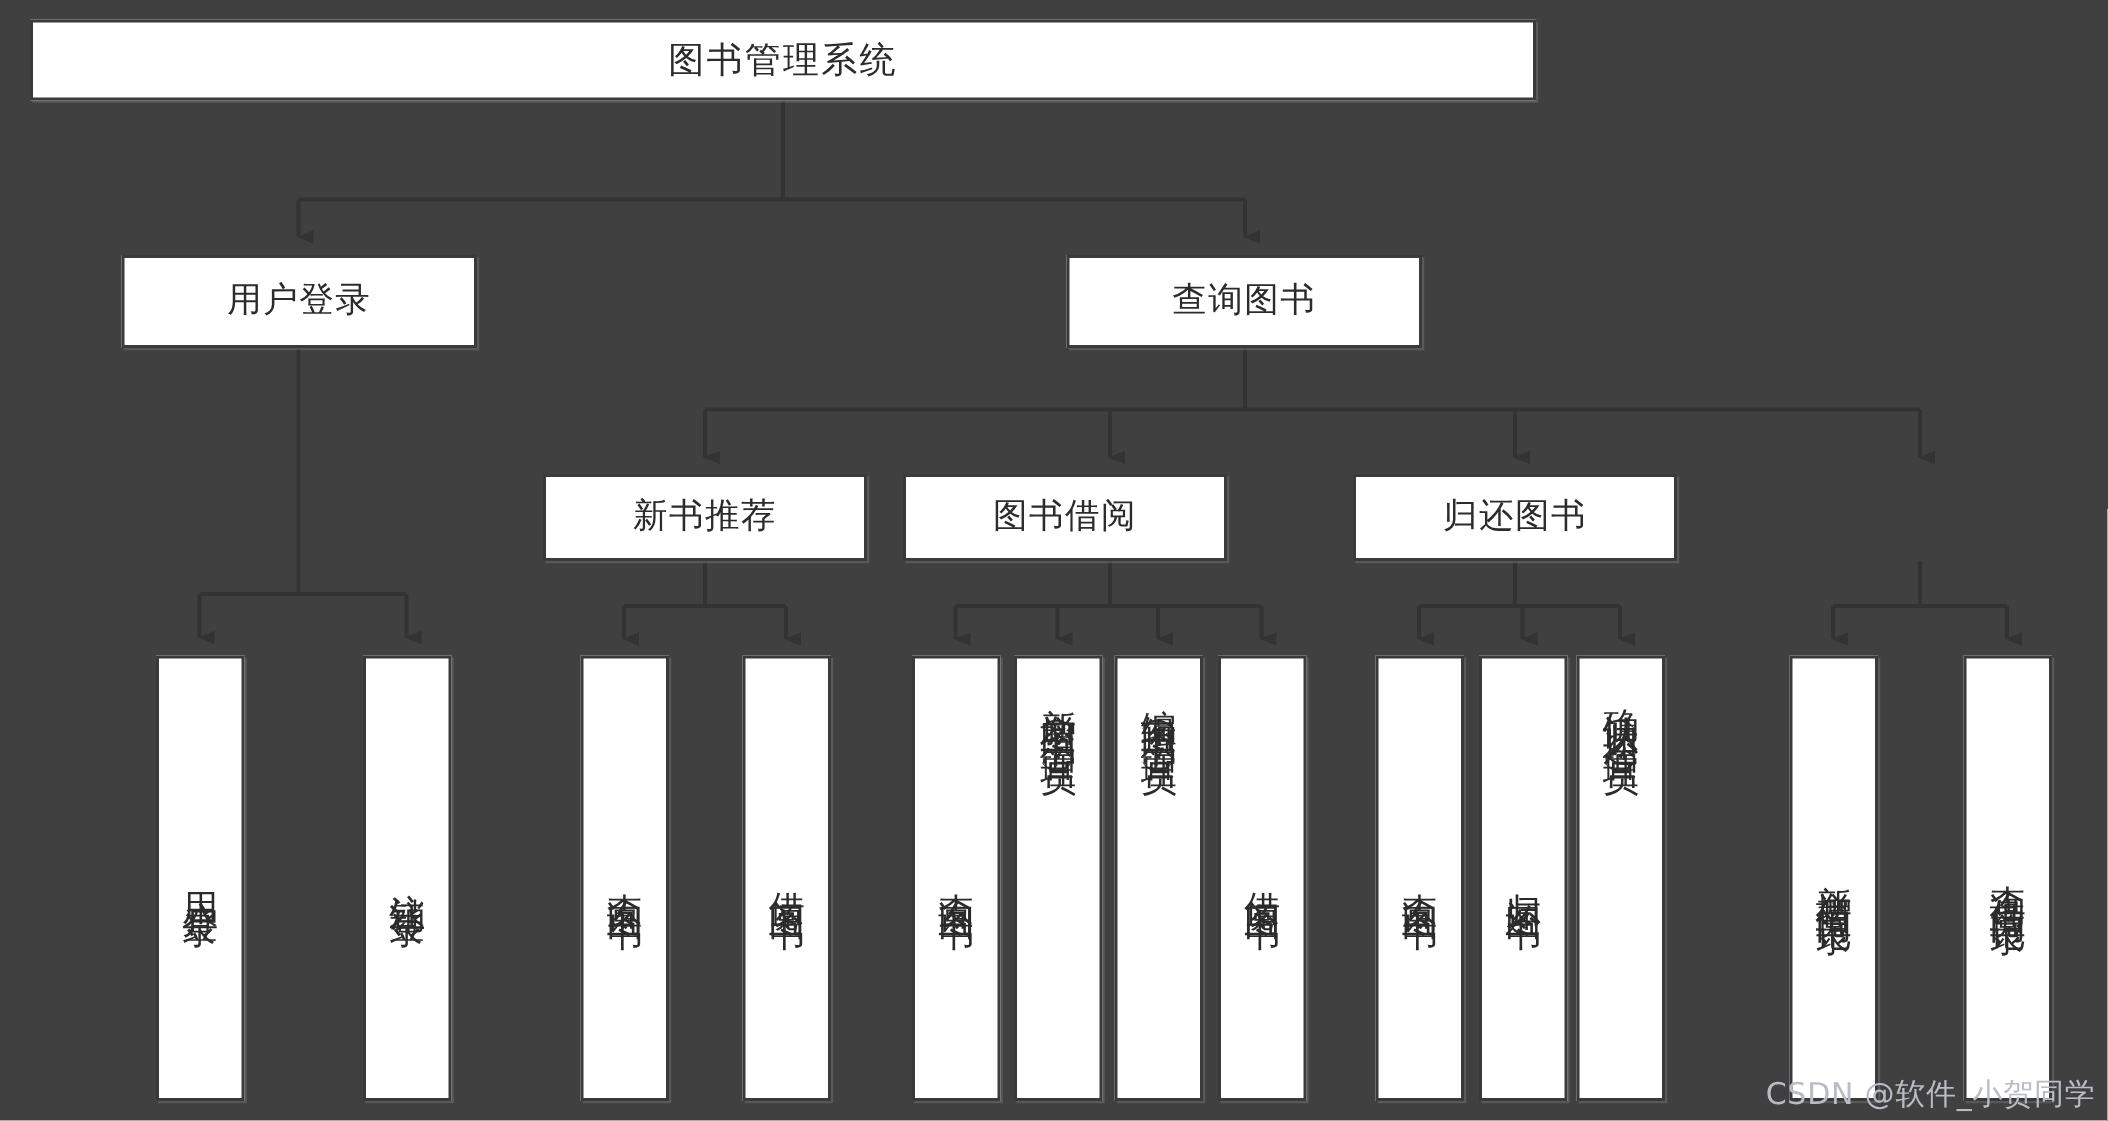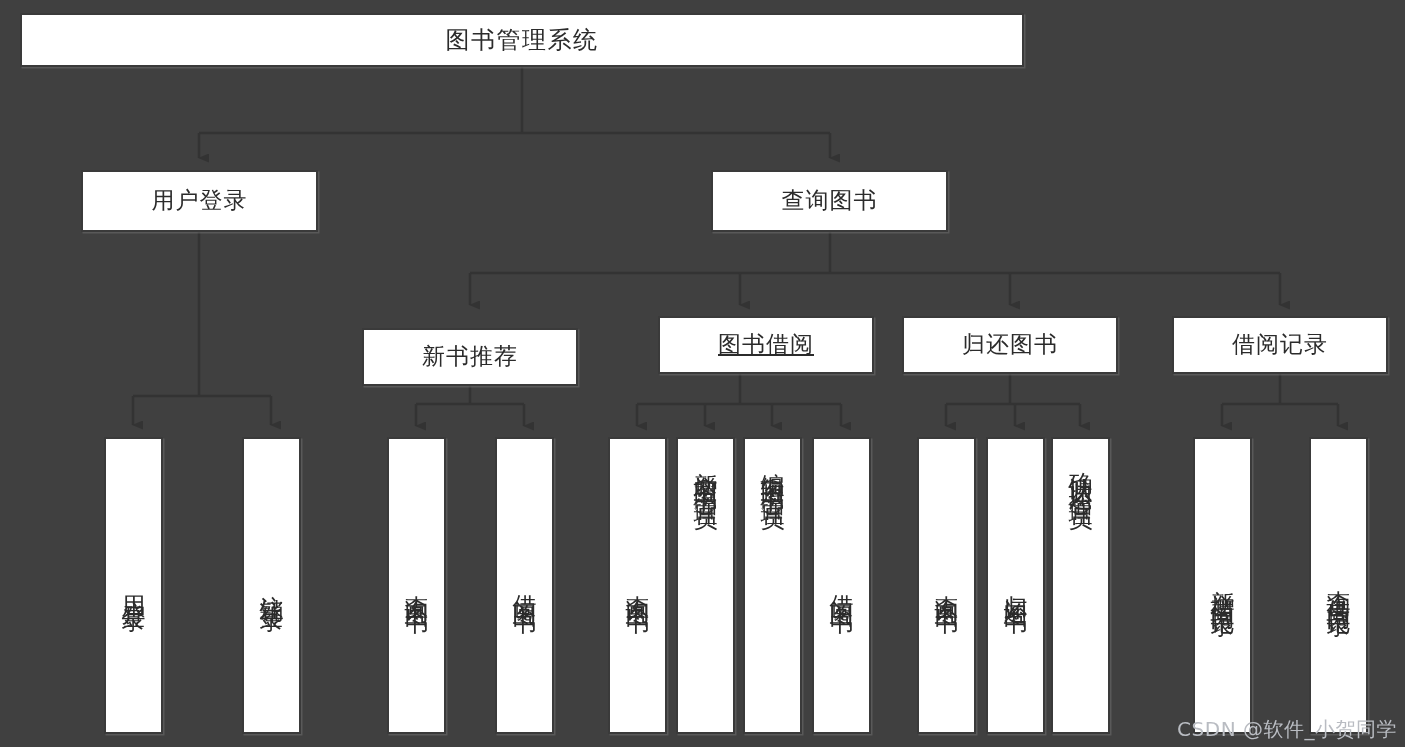--- a/index.html
+++ b/index.html
@@ -79,35 +79,32 @@
   </div>
 
   <div class="node h-node" style="left:81px;top:170px;width:237px;height:62px;">
     <span class="lbl">用户登录</span>
   </div>
 
   <div class="node h-node" style="left:711px;top:170px;width:237px;height:62px;">
     <span class="lbl">查询图书</span>
   </div>
 
-  <div class="node h-node" style="left:362px;top:316px;width:216px;height:58px;margin-top:12px;">
+  <div class="node h-node" style="left:362px;top:316px;width:216px;height:58px;">
     <span class="lbl">新书推荐</span>
   </div>
 
-  <div class="node h-node" style="left:658px;top:316px;width:216px;height:58px;text-decoration:underline;">
+  <div class="node h-node" style="left:602px;top:316px;width:216px;height:58px;">
     <span class="lbl">图书借阅</span>
   </div>
 
   <div class="node h-node" style="left:902px;top:316px;width:216px;height:58px;">
     <span class="lbl">归还图书</span>
   </div>
 
-  <div class="node h-node" style="left:1172px;top:316px;width:216px;height:58px;">
-    <span class="lbl">借阅记录</span>
-  </div>
 
   <div class="node leaf centered" style="left:104px;top:437px;width:59px;height:297px;">
     <span class="lbl">用户登录</span>
   </div>
 
   <div class="node leaf centered" style="left:242px;top:437px;width:59px;height:297px;">
     <span class="lbl">注销登录</span>
   </div>
 
   <div class="node leaf centered" style="left:387px;top:437px;width:59px;height:297px;">

